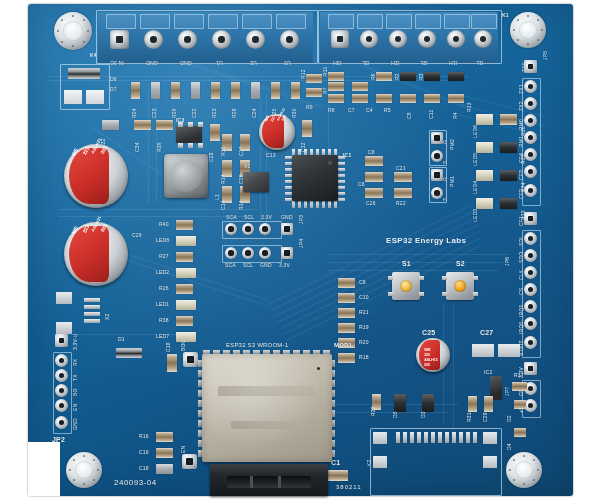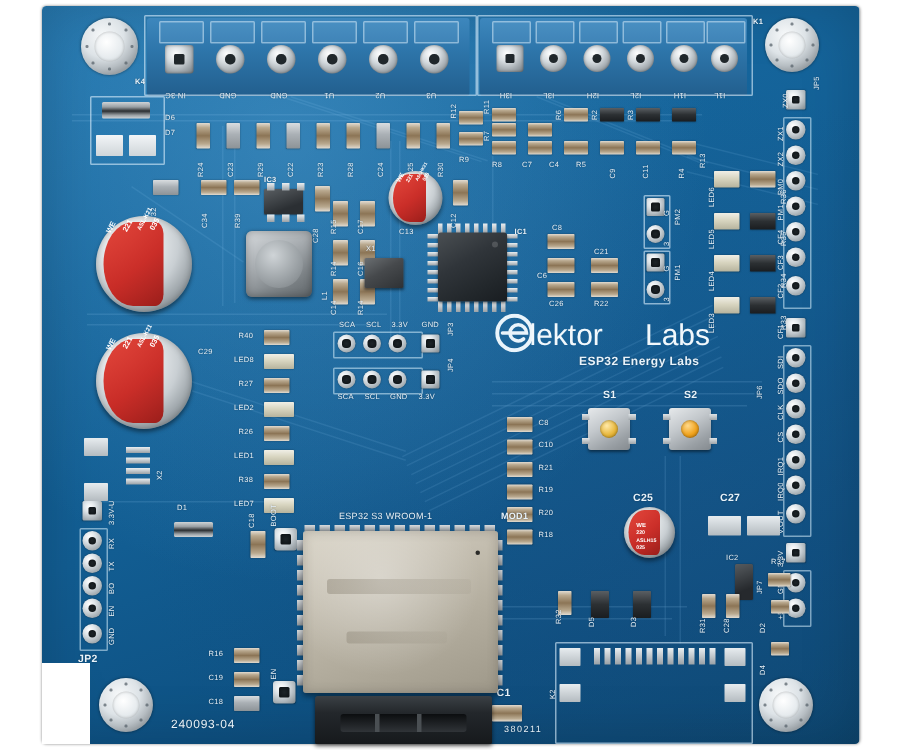--- a/index.html
+++ b/index.html
@@ -537,28 +537,20 @@
 
     <div class="thp sq" style="left:496px;top:358px;width:13px;height:13px;"></div>
     <div class="silk r90" style="left:490px;top:374px;">3.3V</div>
     <div class="silk r90" style="left:476px;top:392px;">JP7</div>
     <div class="hdrbox" style="left:494px;top:376px;width:17px;height:36px;"></div>
     <div class="thp" style="left:496px;top:378px;width:13px;height:13px;"></div>
     <div class="silk r90" style="left:490px;top:392px;">GND</div>
     <div class="thp" style="left:496px;top:395px;width:13px;height:13px;"></div>
     <div class="silk r90" style="left:490px;top:409px;">+5V</div>
 
-    <div style="position:absolute;left:302px;top:205px;width:170px;height:26px;">
-      <svg width="170" height="26" viewBox="0 0 170 26">
-        <circle cx="13" cy="13" r="11.5" fill="none" stroke="#eaf4fb" stroke-width="2.6"></circle>
-        <path d="M5 13 h16 a5.5 5.5 0 0 0 -11 0 a5.5 5.5 0 0 0 9 4" fill="none" stroke="#eaf4fb" stroke-width="2.4" stroke-linecap="round"></path>
-        <text x="23" y="21" font-family="Liberation Sans, sans-serif" font-size="20" fill="#f2f8fc">lektor</text>
-        <text x="100" y="21" font-family="Liberation Sans, sans-serif" font-size="20" fill="#f2f8fc">Labs</text>
-      </svg>
-    </div>
     <div class="silk" style="left:358px;top:232px;font-size:8px;font-weight:bold;letter-spacing:.3px;">ESP32 Energy Labs</div>
 
     <div class="silk" style="left:198px;top:210px;">SCA</div>
     <div class="silk" style="left:216px;top:210px;">SCL</div>
     <div class="silk" style="left:233px;top:210px;">3.3V</div>
     <div class="silk" style="left:253px;top:210px;">GND</div>
     <div class="hdrbox" style="left:194px;top:217px;width:58px;height:16px;"></div>
     <div class="thp" style="left:197px;top:219px;width:12px;height:12px;"></div>
     <div class="thp" style="left:214px;top:219px;width:12px;height:12px;"></div>
     <div class="thp" style="left:231px;top:219px;width:12px;height:12px;"></div>

